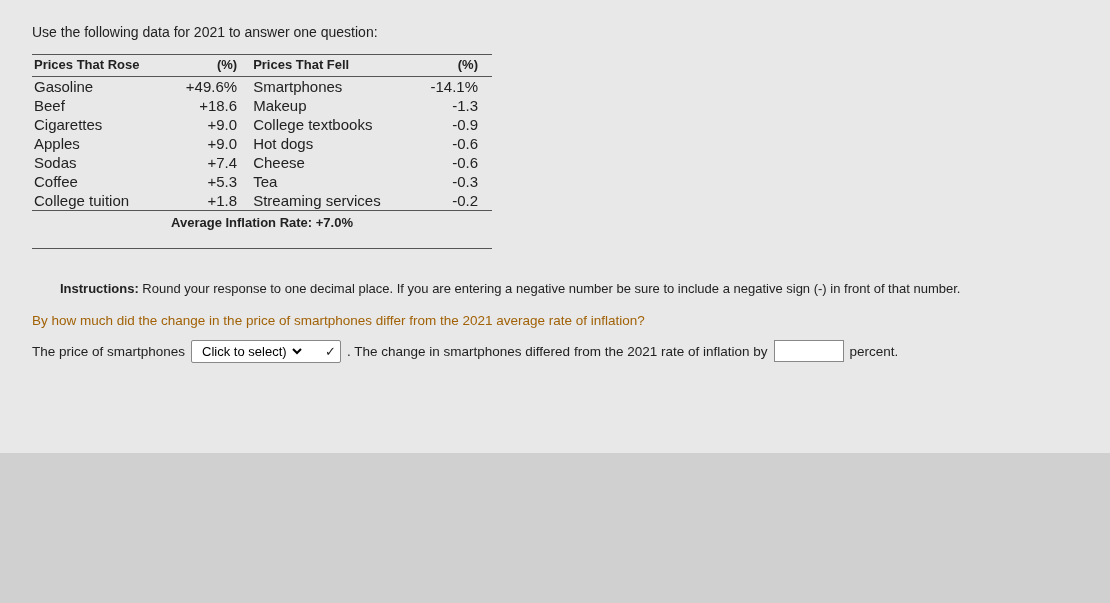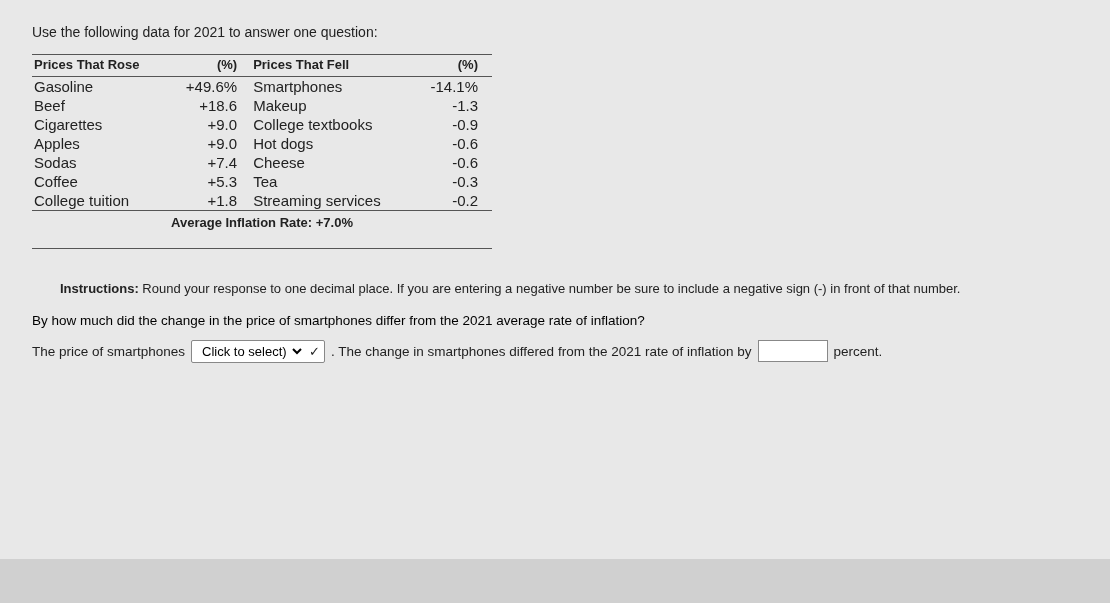--- a/index.html
+++ b/index.html
@@ -17,21 +17,21 @@
       height: 603px;
       display: flex;
       align-items: flex-start;
       justify-content: flex-start;
       overflow: hidden;
     }
 
     .page-container {
       background-color: #e8e8e8;
       width: 1110px;
-      height: 559px;
+      height: 453px;
       padding: 24px 32px 20px 32px;
       position: relative;
     }
 
     .intro-text {
       font-size: 14px;
       color: #222;
       margin-bottom: 14px;
     }
 
@@ -89,42 +89,42 @@
       line-height: 1.5;
     }
 
     .instructions-section strong {
       font-weight: bold;
       padding-left: 28px;
     }
 
     .question-text {
       font-size: 13.5px;
-      color: #000000;
+      color: #a16207;
       margin-bottom: 12px;
     }
 
     .answer-row {
       display: flex;
       align-items: center;
       gap: 6px;
       font-size: 13.5px;
       color: #222;
     }
 
     .dropdown-select {
       border: 1px solid #888;
       background: #fff;
       padding: 2px 4px;
       font-size: 13px;
       cursor: pointer;
       min-width: 130px;
       display: inline-flex;
       align-items: center;
-      gap: 4px;
+      gap: 20px;
       border-radius: 2px;
     }
 
     .dropdown-select select {
       border: none;
       background: transparent;
       font-size: 13px;
       outline: none;
       cursor: pointer;
       padding: 0 2px;

